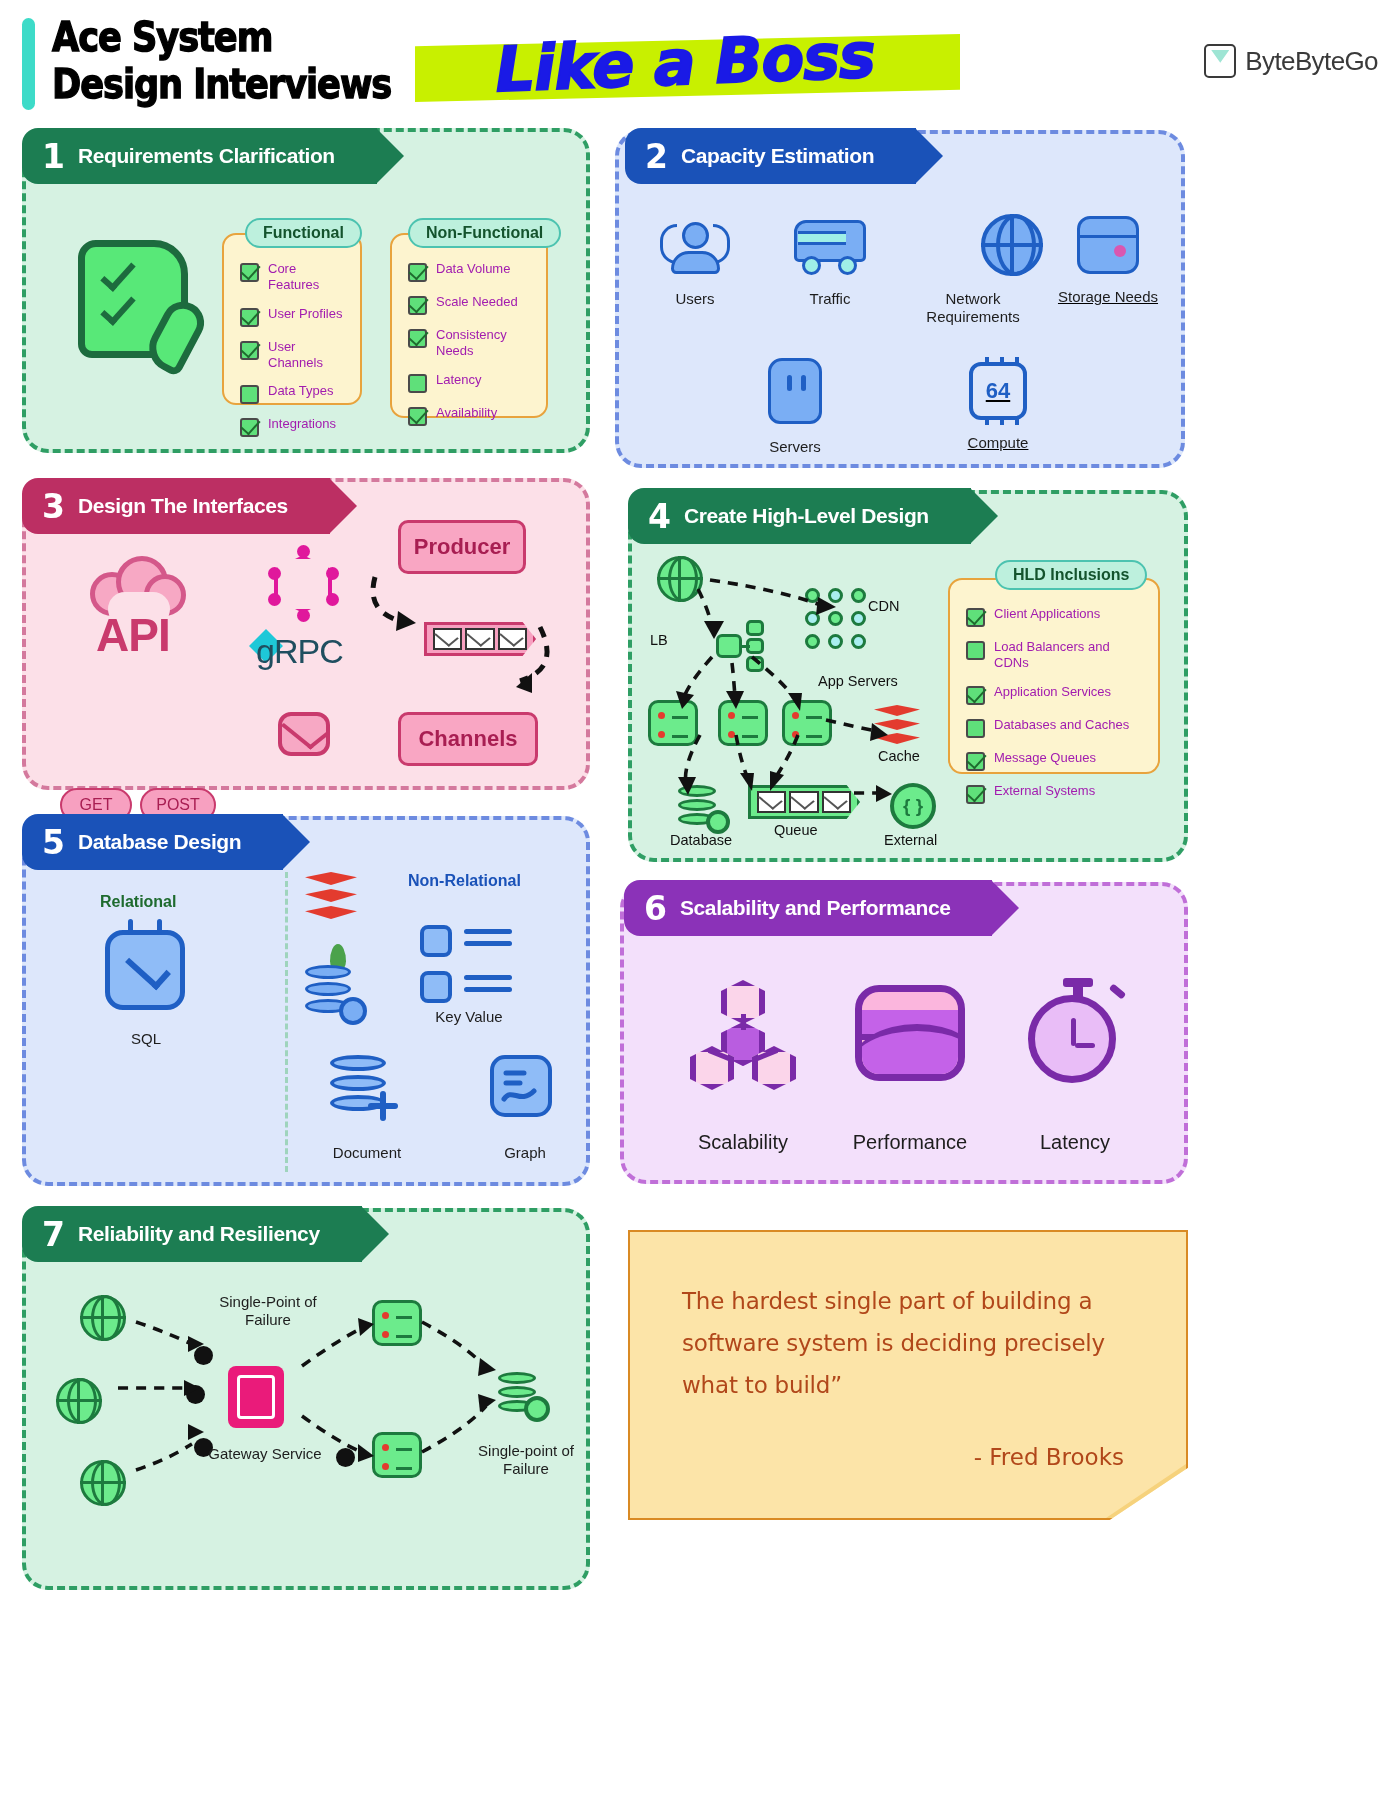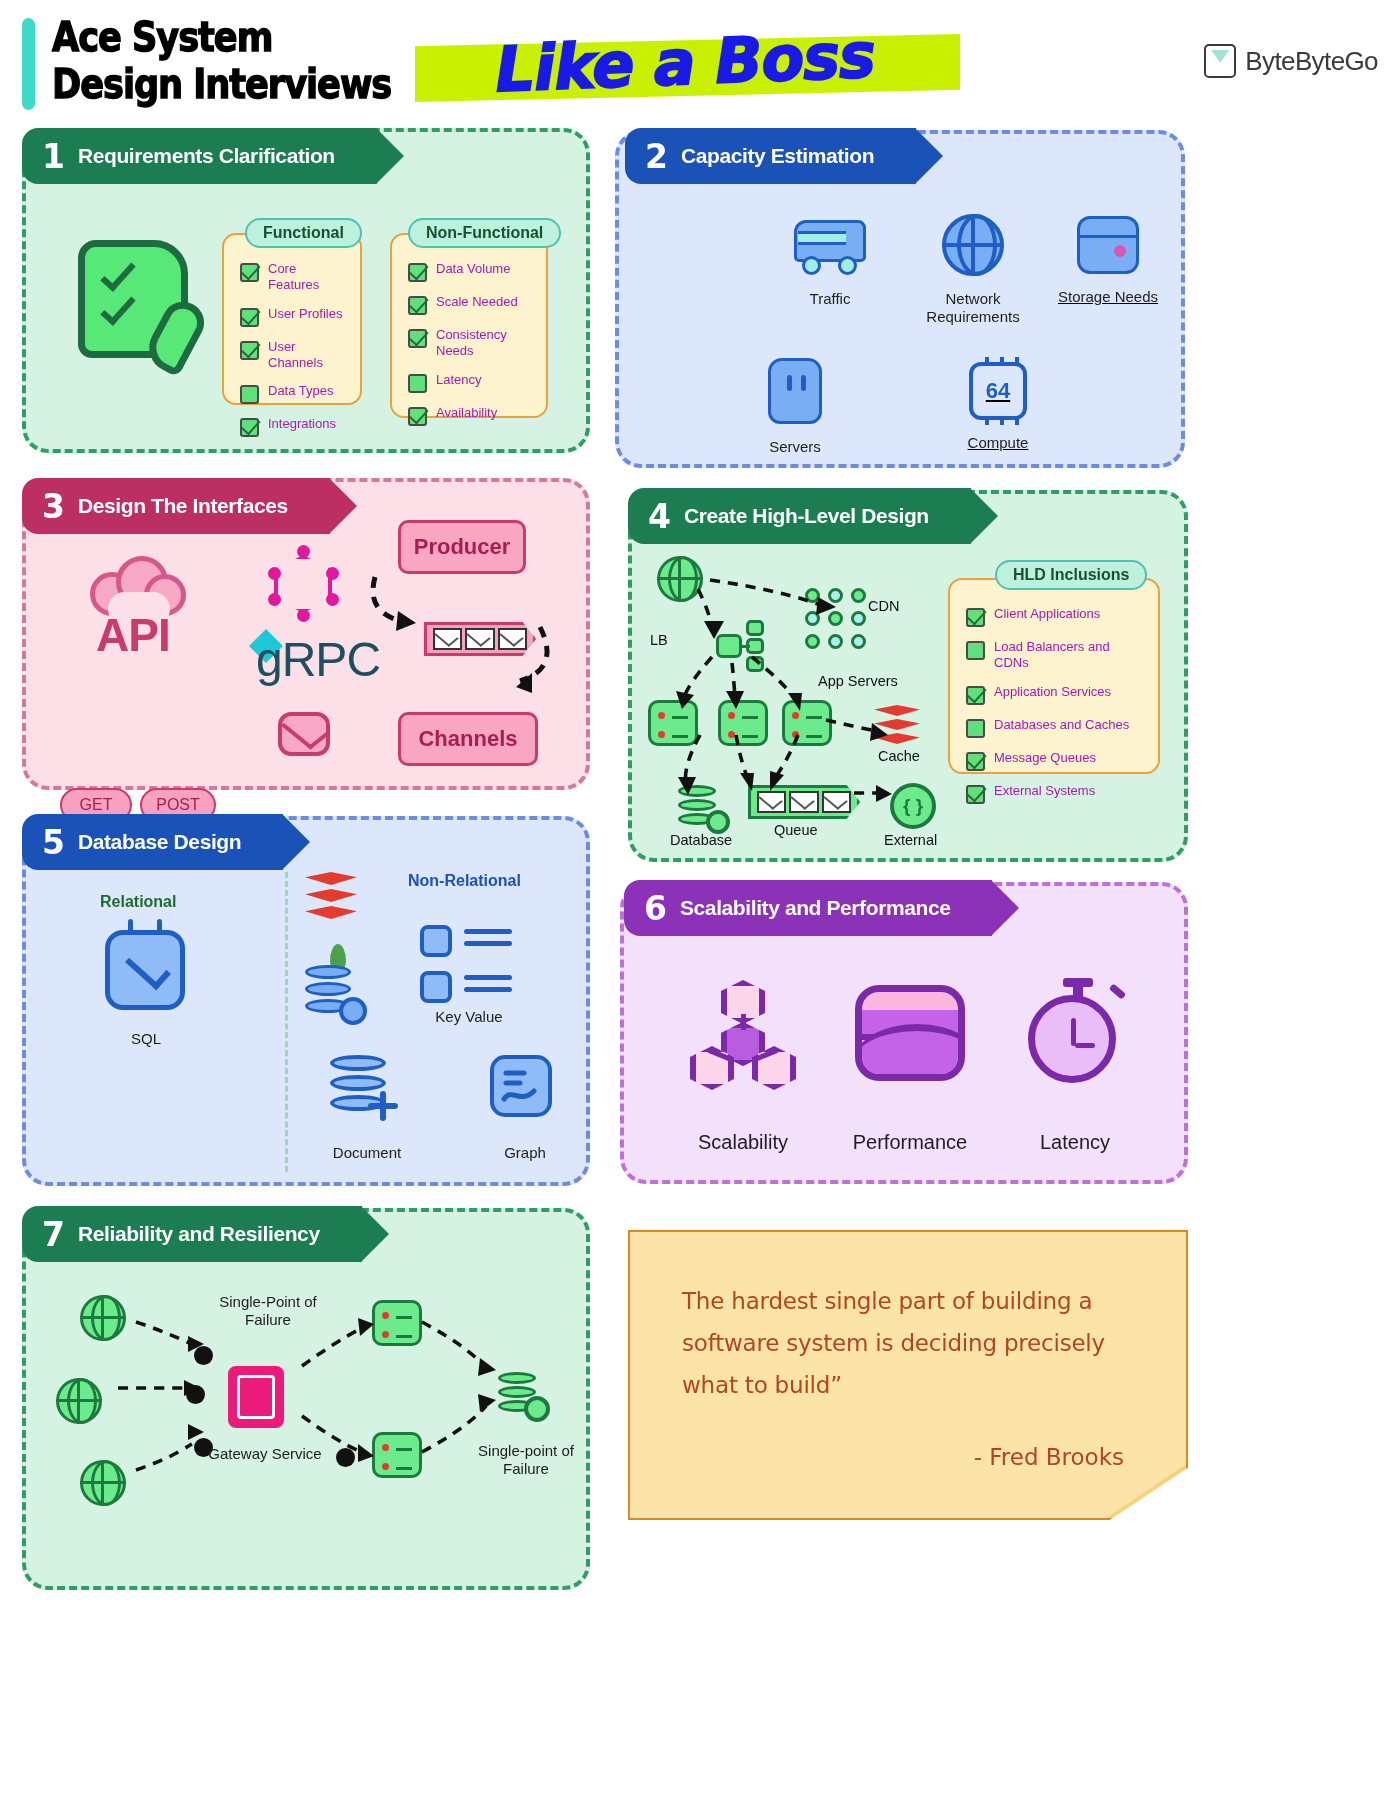--- a/index.html
+++ b/index.html
@@ -151,21 +151,21 @@
   
   #c3 { left: 22px; top: 478px; width: 568px; height: 312px; background: #fce0e8; border-color: #d4799d; }
   #t3 { left: 22px; top: 478px; background: #bc2f63; color: #bc2f63; }
   #t3 .tag-label, #t3 .tag-num { color: #fff; }
   .api-cloud { position: absolute; left: 90px; top: 556px; width: 96px; height: 60px; }
   .api-cloud i { position: absolute; background: #f7a8c4; border: 5px solid #d4588a; border-radius: 50%; }
   .api-text { position: absolute; left: 96px; top: 608px; font-weight: 700; font-size: 46px; color: #c93a6d; letter-spacing: -1px; }
   .gql { position: absolute; left: 268px; top: 545px; width: 72px; height: 78px; }
   .gql .ring { position: absolute; left: 6px; top: 10px; width: 58px; height: 58px; border: 4px solid #e0189c; transform: rotate(0deg); clip-path: polygon(50% 0,100% 25%,100% 75%,50% 100%,0 75%,0 25%); }
   .gql .nd { position: absolute; width: 13px; height: 13px; border-radius: 50%; background: #e0189c; }
-  .grpc { position: absolute; left: 256px; top: 632px; font-size: 48px; color: #1f4e5f; letter-spacing: -1px; }
+  .grpc { position: absolute; left: 256px; top: 632px; font-size: 34px; color: #1f4e5f; letter-spacing: -1px; }
   .grpc-mark { position: absolute; left: 254px; top: 634px; width: 24px; height: 24px; background: #1ec8d8; transform: rotate(45deg); }
   .verb {
     position: absolute; background: #f7a0c0; border: 2.6px solid #c93a6d;
     border-radius: 22px; height: 34px; display: flex; align-items: center; justify-content: center;
     font-size: 16px; color: #a81e52; font-weight: 400;
   }
   .env-icon { position: absolute; left: 278px; top: 712px; width: 52px; height: 44px; background: #f7a8c4; border: 4.5px solid #c93a6d; border-radius: 13px; }
   .env-icon::after { content: ""; position: absolute; left: 4px; top: 2px; width: 34px; height: 20px; border: solid #c93a6d; border-width: 0 4px 4px 0; transform: rotate(45deg) skew(-6deg,-6deg); }
   .pc-box {
     position: absolute; background: #f9a6c3; border: 3px solid #c93a6d; border-radius: 10px;
@@ -355,30 +355,39 @@
         <span class="chk-txt">Availability</span>
       </div>
   </div>
 
   <div class="card" id="c2"></div>
   <div class="tag" id="t2">
     <span class="tag-num">2</span>
     <span class="tag-label">Capacity Estimation</span>
   </div>
 
+  <div class="cap-item" style="left:625px; top:218px;">
+    <div class="ico-users">
+        <div class="arcL"></div>
+        <div class="arcR"></div>
+        <div class="hd"></div>
+        <div class="bd"></div>
+      </div>
+    <div class="icon-label">Users</div>
+  </div>
   <div class="cap-item" style="left:760px; top:218px;">
     <div class="ico-bus">
         <div class="body"></div>
         <div class="win"></div>
         <div class="wL"></div>
         <div class="wR"></div>
       </div>
     <div class="icon-label">Traffic</div>
   </div>
-  <div class="cap-item" style="left:903px; top:214px;">
+  <div class="cap-item" style="left:903px; top:214px;align-items:flex-end;">
     <div class="ico-globe">
         <div class="globe-ell"></div>
       </div>
     <div class="icon-label">Network Requirements</div>
   </div>
   <div class="cap-item" style="left:1038px; top:216px;text-decoration:underline;">
     <div class="ico-store">
         <div class="bar"></div>
         <div class="dot"></div>
       </div>

